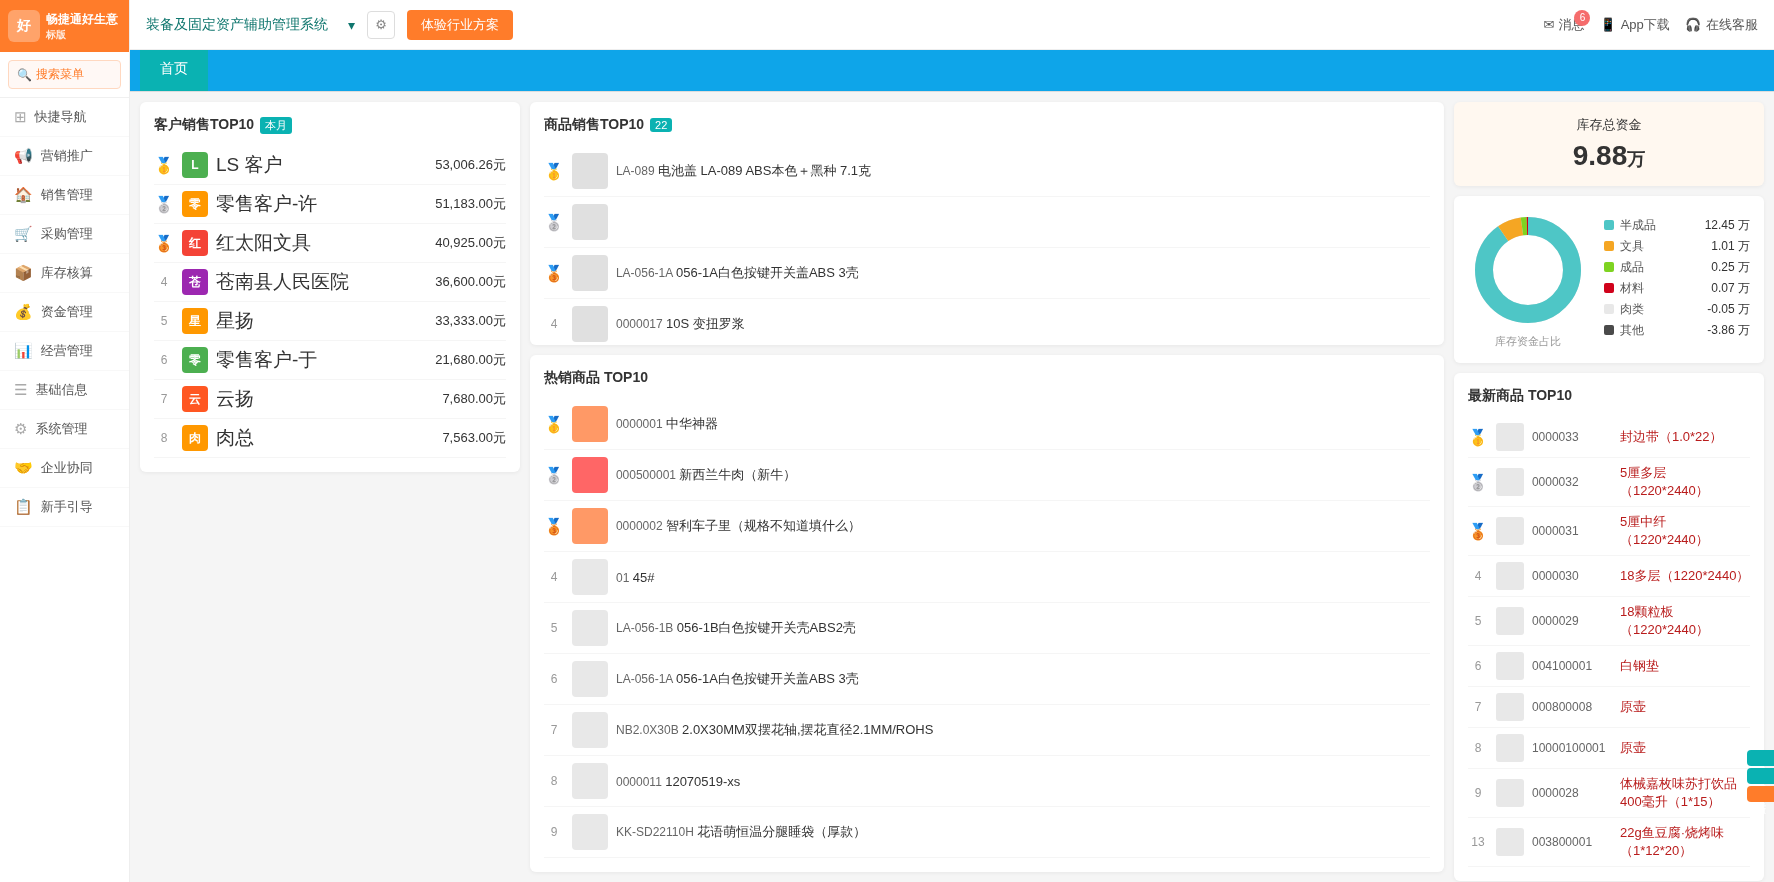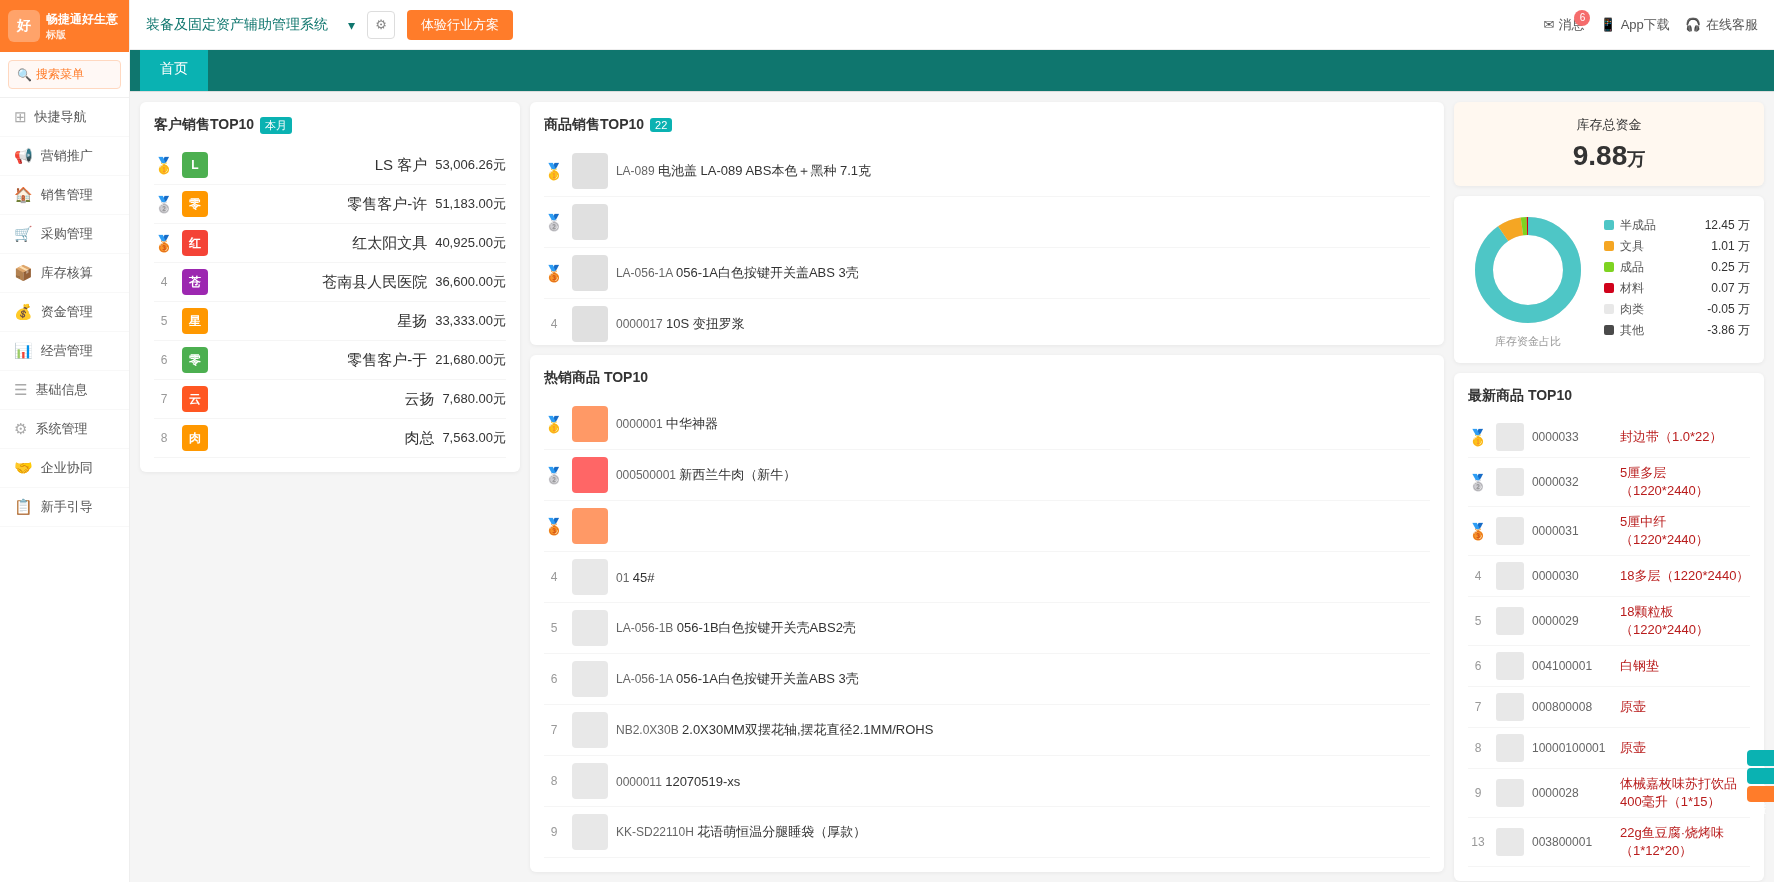--- a/index.html
+++ b/index.html
@@ -109,21 +109,21 @@
       background: #f56c6c;
       color: #fff;
       border-radius: 50%;
       width: 16px; height: 16px;
       font-size: 10px;
       display: flex; align-items: center; justify-content: center;
     }
 
     
     .nav-tabs {
-      background: #0f766e;
+      background: #0ea5e9;
       border-bottom: 1px solid #ddd;
       display: flex;
       padding: 0 10px;
       flex-shrink: 0;
     }
     .nav-tab {
       padding: 10px 20px;
       cursor: pointer;
       font-size: 14px;
       color: #555;
@@ -203,21 +203,21 @@
       gap: 8px;
     }
     .rank-num { width: 20px; color: #999; font-size: 12px; text-align: center; }
     .customer-avatar {
       width: 26px; height: 26px;
       border-radius: 4px;
       display: flex; align-items: center; justify-content: center;
       color: #fff; font-size: 12px; font-weight: bold;
       flex-shrink: 0;
     }
-    .customer-name { flex: 1; color: #333; font-size: 15px; text-align: right; }
+    .customer-name { flex: 1; color: #333; font-size: 19px; }
     .customer-amount { color: #333; font-size: 13px; }
 
     
     .product-row {
       display: flex;
       align-items: center;
       padding: 7px 0;
       border-bottom: 1px solid #f5f5f5;
       gap: 8px;
     }
@@ -489,20 +489,21 @@
               <div style="flex: 1 1 0%;"><span class="product-code">0000001  </span><span class="product-name">中华神器</span></div>
             </div>
             <div class="product-row">
               <div style="font-size: 16px;">🥈</div>
               <div style="width: 36px; height: 36px; border-radius: 4px; background: rgb(255, 102, 102); flex-shrink: 0;"></div>
               <div style="flex: 1 1 0%;"><span class="product-code">000500001  </span><span class="product-name">新西兰牛肉（新牛）</span></div>
             </div>
             <div class="product-row">
               <div style="font-size: 16px;">🥉</div>
               <div style="width: 36px; height: 36px; border-radius: 4px; background: rgb(255, 153, 102); flex-shrink: 0;"></div>
+              <div style="flex: 1 1 0%;"><span class="product-code">0000002  </span><span class="product-name">智利车子里（规格不知道填什么）</span></div>
             </div>
             <div class="product-row">
               <div class="rank-num">4</div>
               <div class="product-img-placeholder"></div>
               <div style="flex: 1 1 0%;"><span class="product-code">01  </span><span class="product-name">45#</span></div>
             </div>
             <div class="product-row">
               <div class="rank-num">5</div>
               <div class="product-img-placeholder"></div>
               <div style="flex: 1 1 0%;"><span class="product-code">LA-056-1B  </span><span class="product-name">056-1B白色按键开关壳ABS2壳</span></div>

